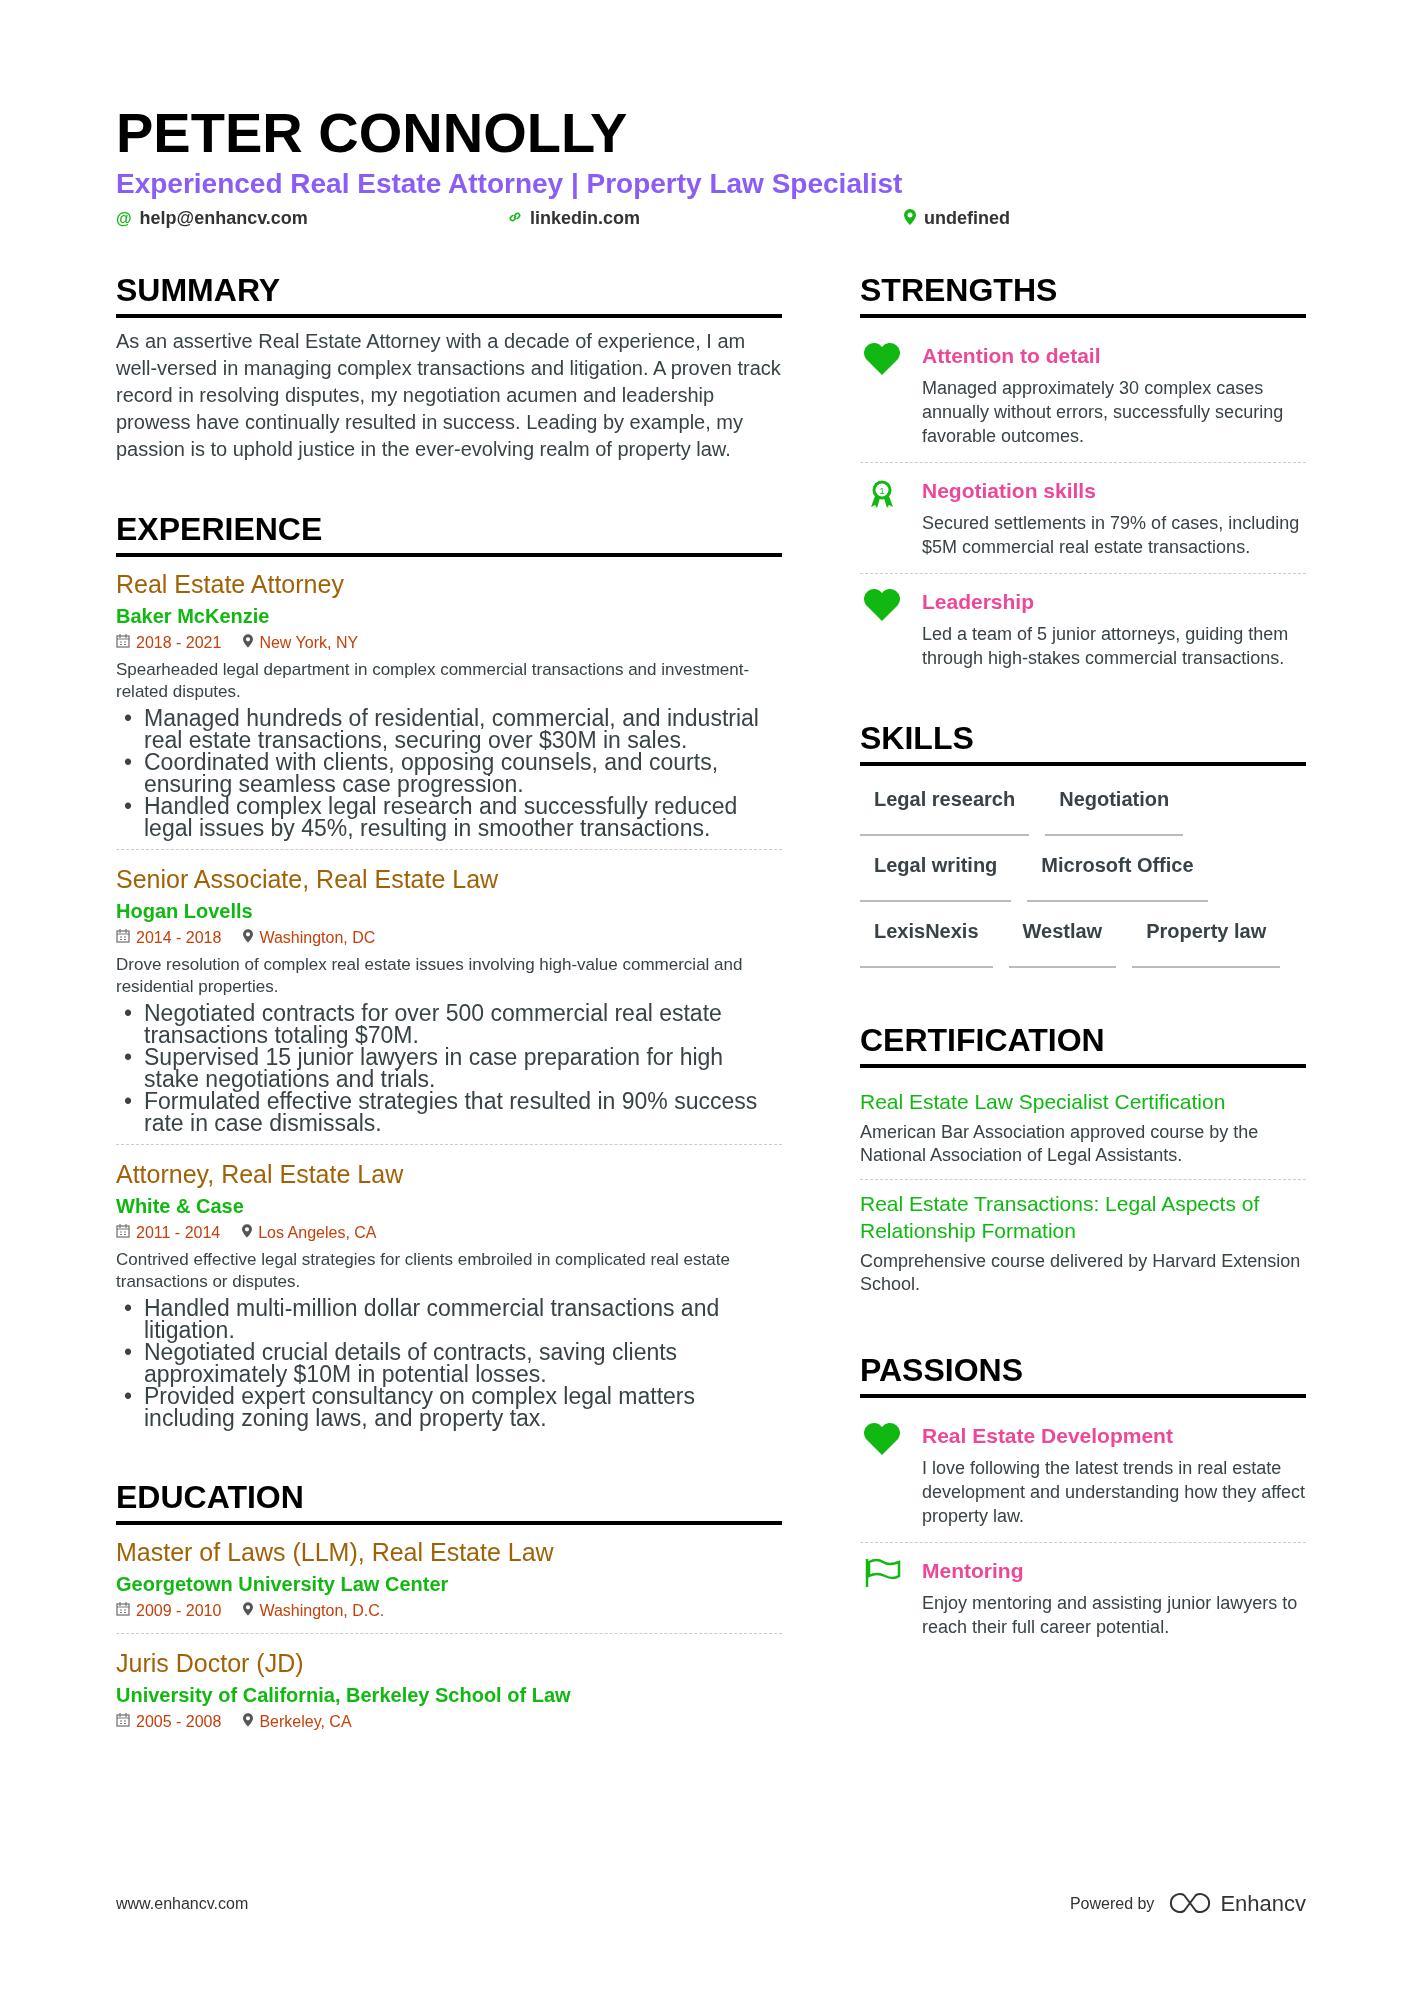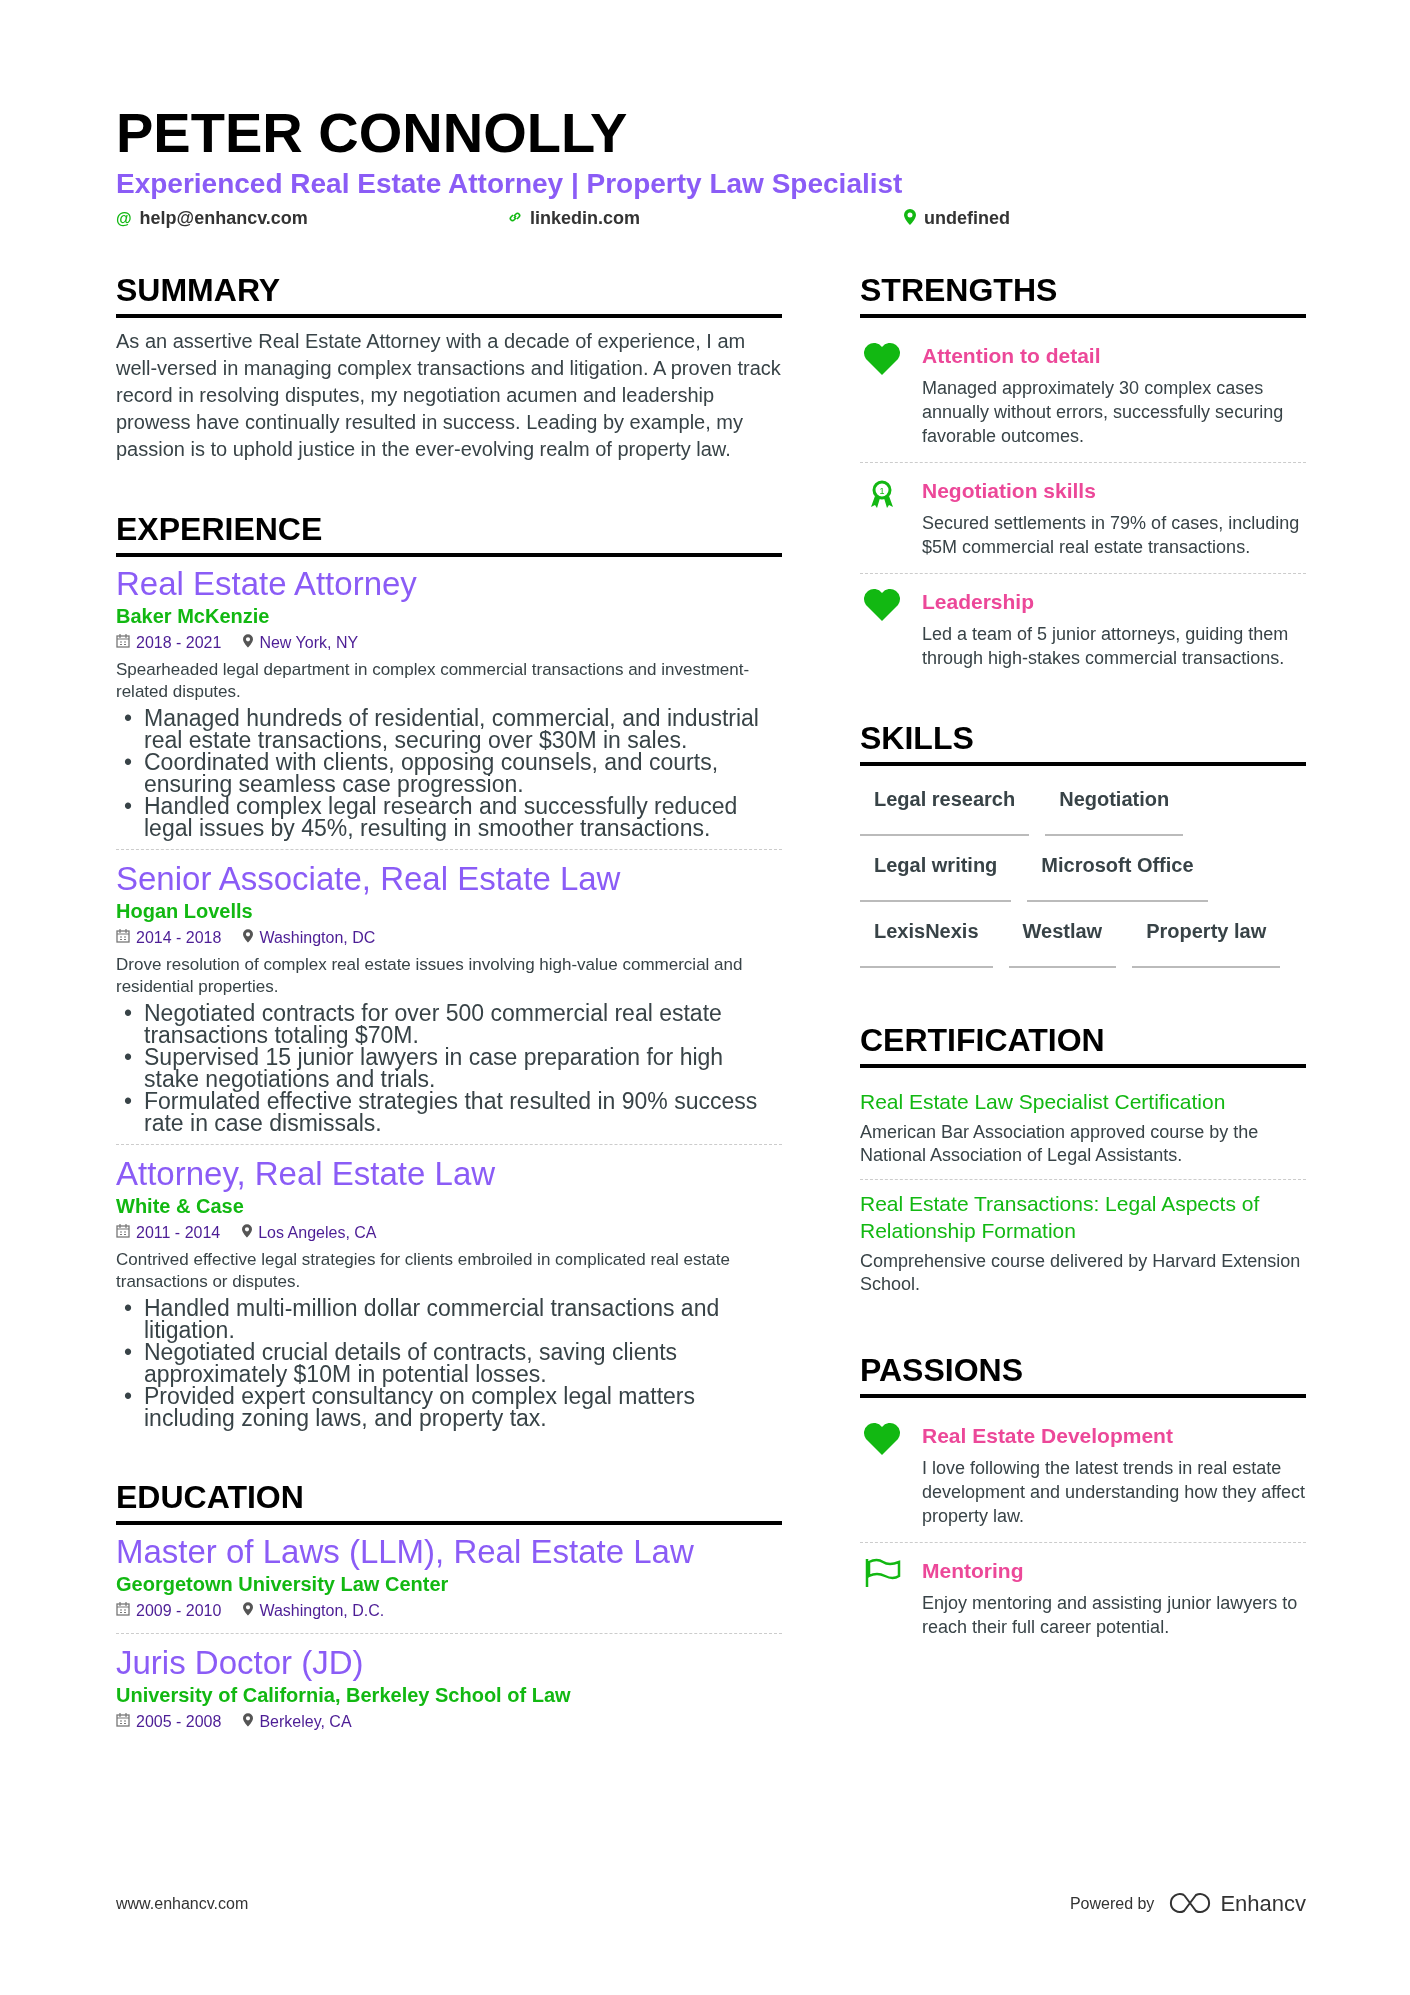--- a/index.html
+++ b/index.html
@@ -11,23 +11,23 @@
 .contacts{position:absolute;top:208px;left:0;width:1190px;font-size:18px;font-weight:bold;color:#333}
 .contact{position:absolute;display:flex;align-items:center;gap:8px}
 .contact .ic{color:#12b812;font-size:16px}
 .col-left{position:absolute;left:0;top:270px;width:666px}
 .col-right{position:absolute;left:744px;top:270px;width:446px}
 .sec-title{font-size:32px;font-weight:bold;color:#000;padding-bottom:4px;border-bottom:4px solid #000;margin-bottom:10px;line-height:40px}
 .summary{font-size:20px;line-height:27px;color:#384347}
 .sec{margin-top:46px}
 .job{padding-bottom:10px;border-bottom:1px dashed #ccc;margin-bottom:12px}
 .job:last-child{border-bottom:none}
-.job-title{font-size:33px;color:#8b5cf6;line-height:34px}
+.job-title{font-size:25px;color:#a16207;line-height:34px}
 .company{font-size:20px;font-weight:bold;color:#12b812;line-height:30px}
-.meta{font-size:16px;color:#4c1d95;display:flex;gap:22px;align-items:center;line-height:24px}
+.meta{font-size:16px;color:#c2410c;display:flex;gap:22px;align-items:center;line-height:24px}
 .meta span.ic{color:#666;margin-right:6px}
 .desc{font-size:17px;line-height:22px;margin-top:4px}
 .bullets{list-style:none;margin-top:4px}
 .bullets li{font-size:23px;line-height:22px;padding-left:28px;position:relative}
 .bullets li:before{content:"•";position:absolute;left:8px;color:#384347}
 .str-item{display:flex;gap:18px;padding:14px 0 14px;border-bottom:1px dashed #ccc}
 .str-item:last-child{border-bottom:none}
 .str-icon{width:44px;flex-shrink:0;color:#12b812;font-size:34px;line-height:30px;text-align:center}
 .str-title{font-size:21px;font-weight:bold;color:#ec4899;line-height:28px}
 .str-desc{font-size:18px;line-height:24px;color:#384347;margin-top:6px}

